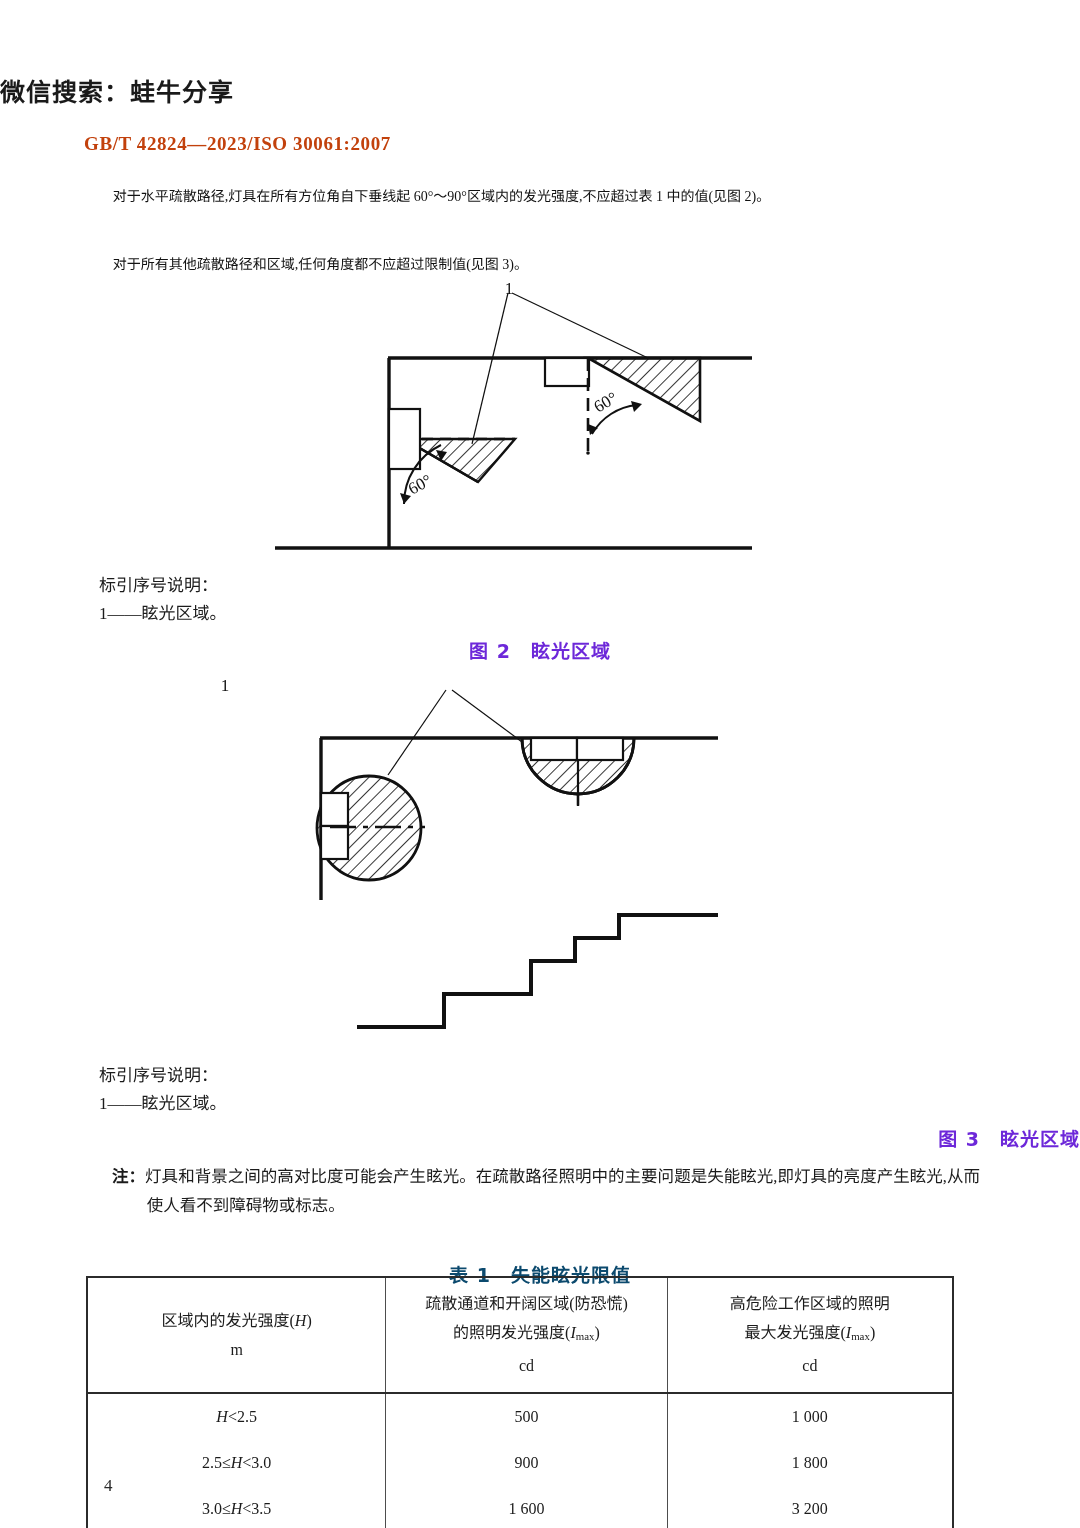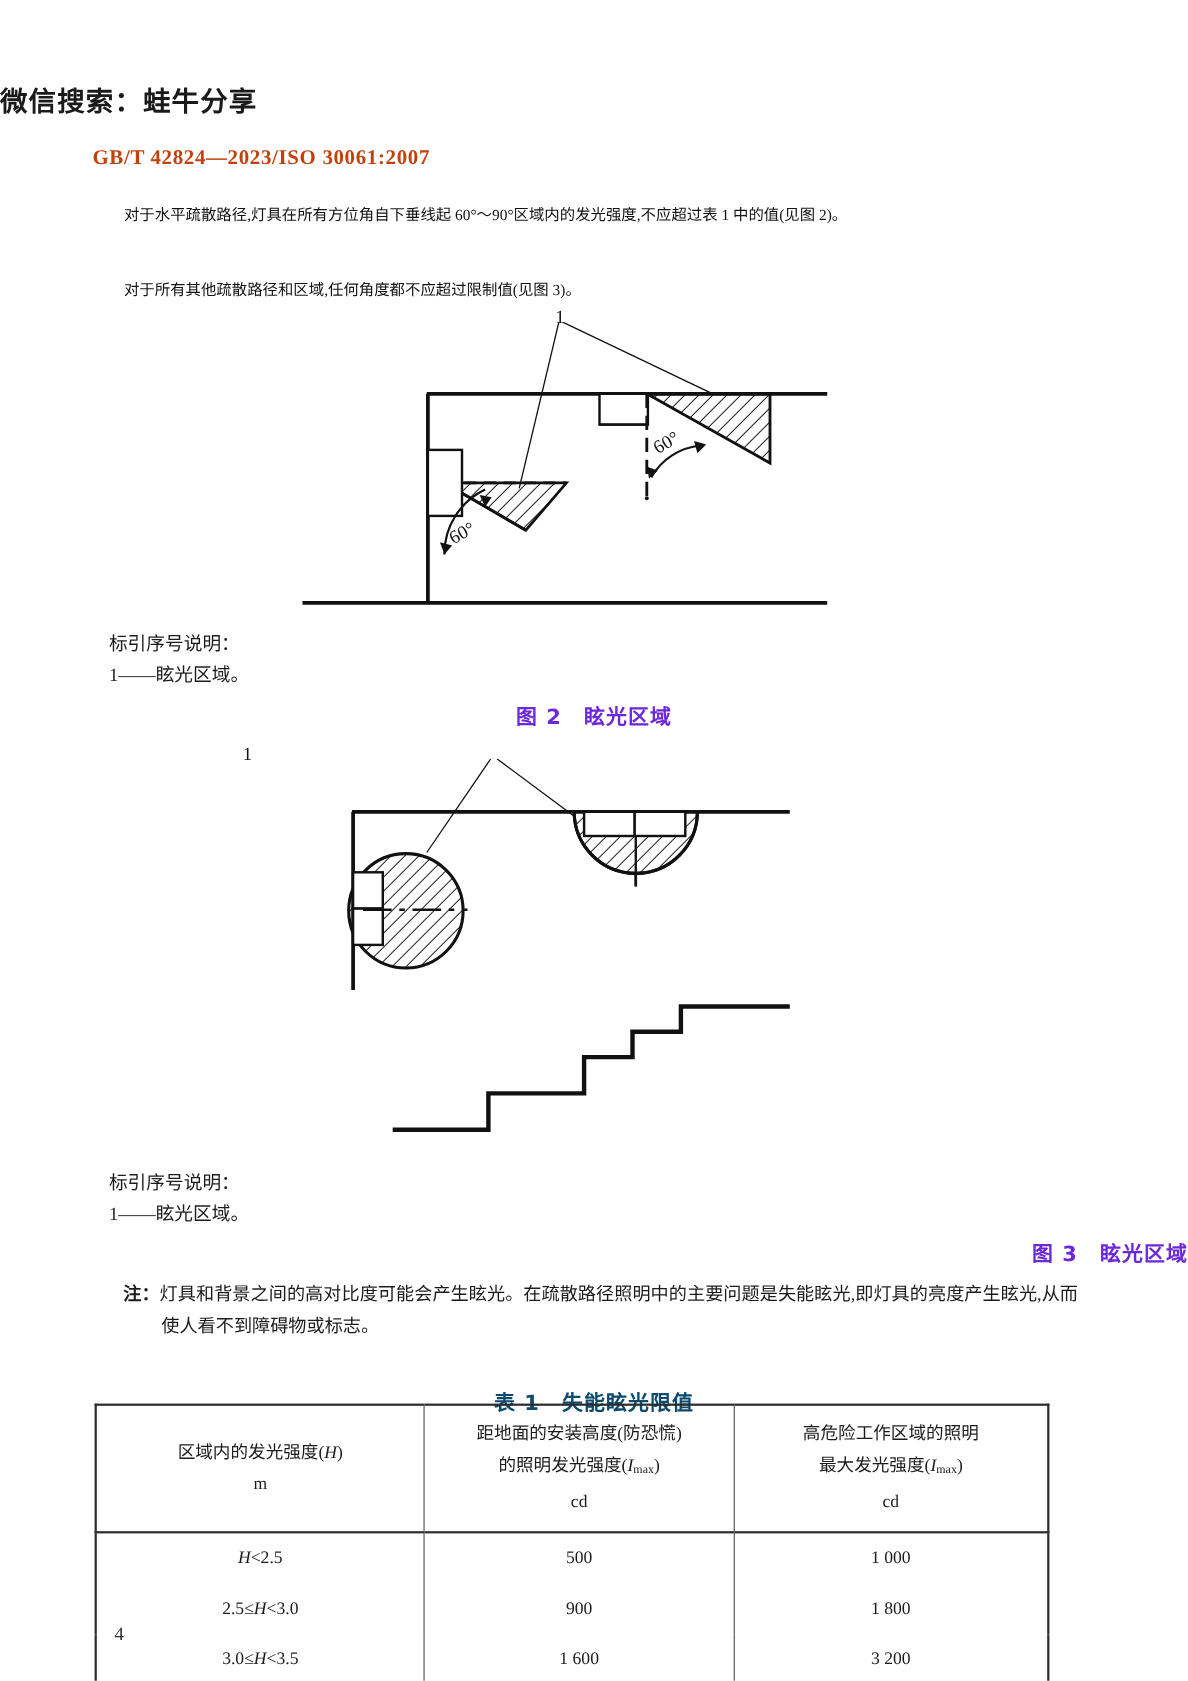--- a/index.html
+++ b/index.html
@@ -315,21 +315,21 @@
         <col class="c2">
         <col class="c3">
     </colgroup>
     <thead>
       <tr>
         <th>
           <span>区域内的发光强度(</span><span class="ital">H</span><span>)</span>
           <span class="hdr-unit">m</span>
         </th>
         <th>
-          <span>距地面的安装高度(防恐慌)</span>
+          <span>疏散通道和开阔区域(防恐慌)</span>
           <span class="hdr-unit"><span>的照明发光强度(</span><span class="ital">I</span><span class="sub">max</span><span>)</span></span>
           <span class="hdr-unit">cd</span>
         </th>
         <th>
           <span>高危险工作区域的照明</span>
           <span class="hdr-unit"><span>最大发光强度(</span><span class="ital">I</span><span class="sub">max</span><span>)</span></span>
           <span class="hdr-unit">cd</span>
         </th>
       </tr>
     </thead>

